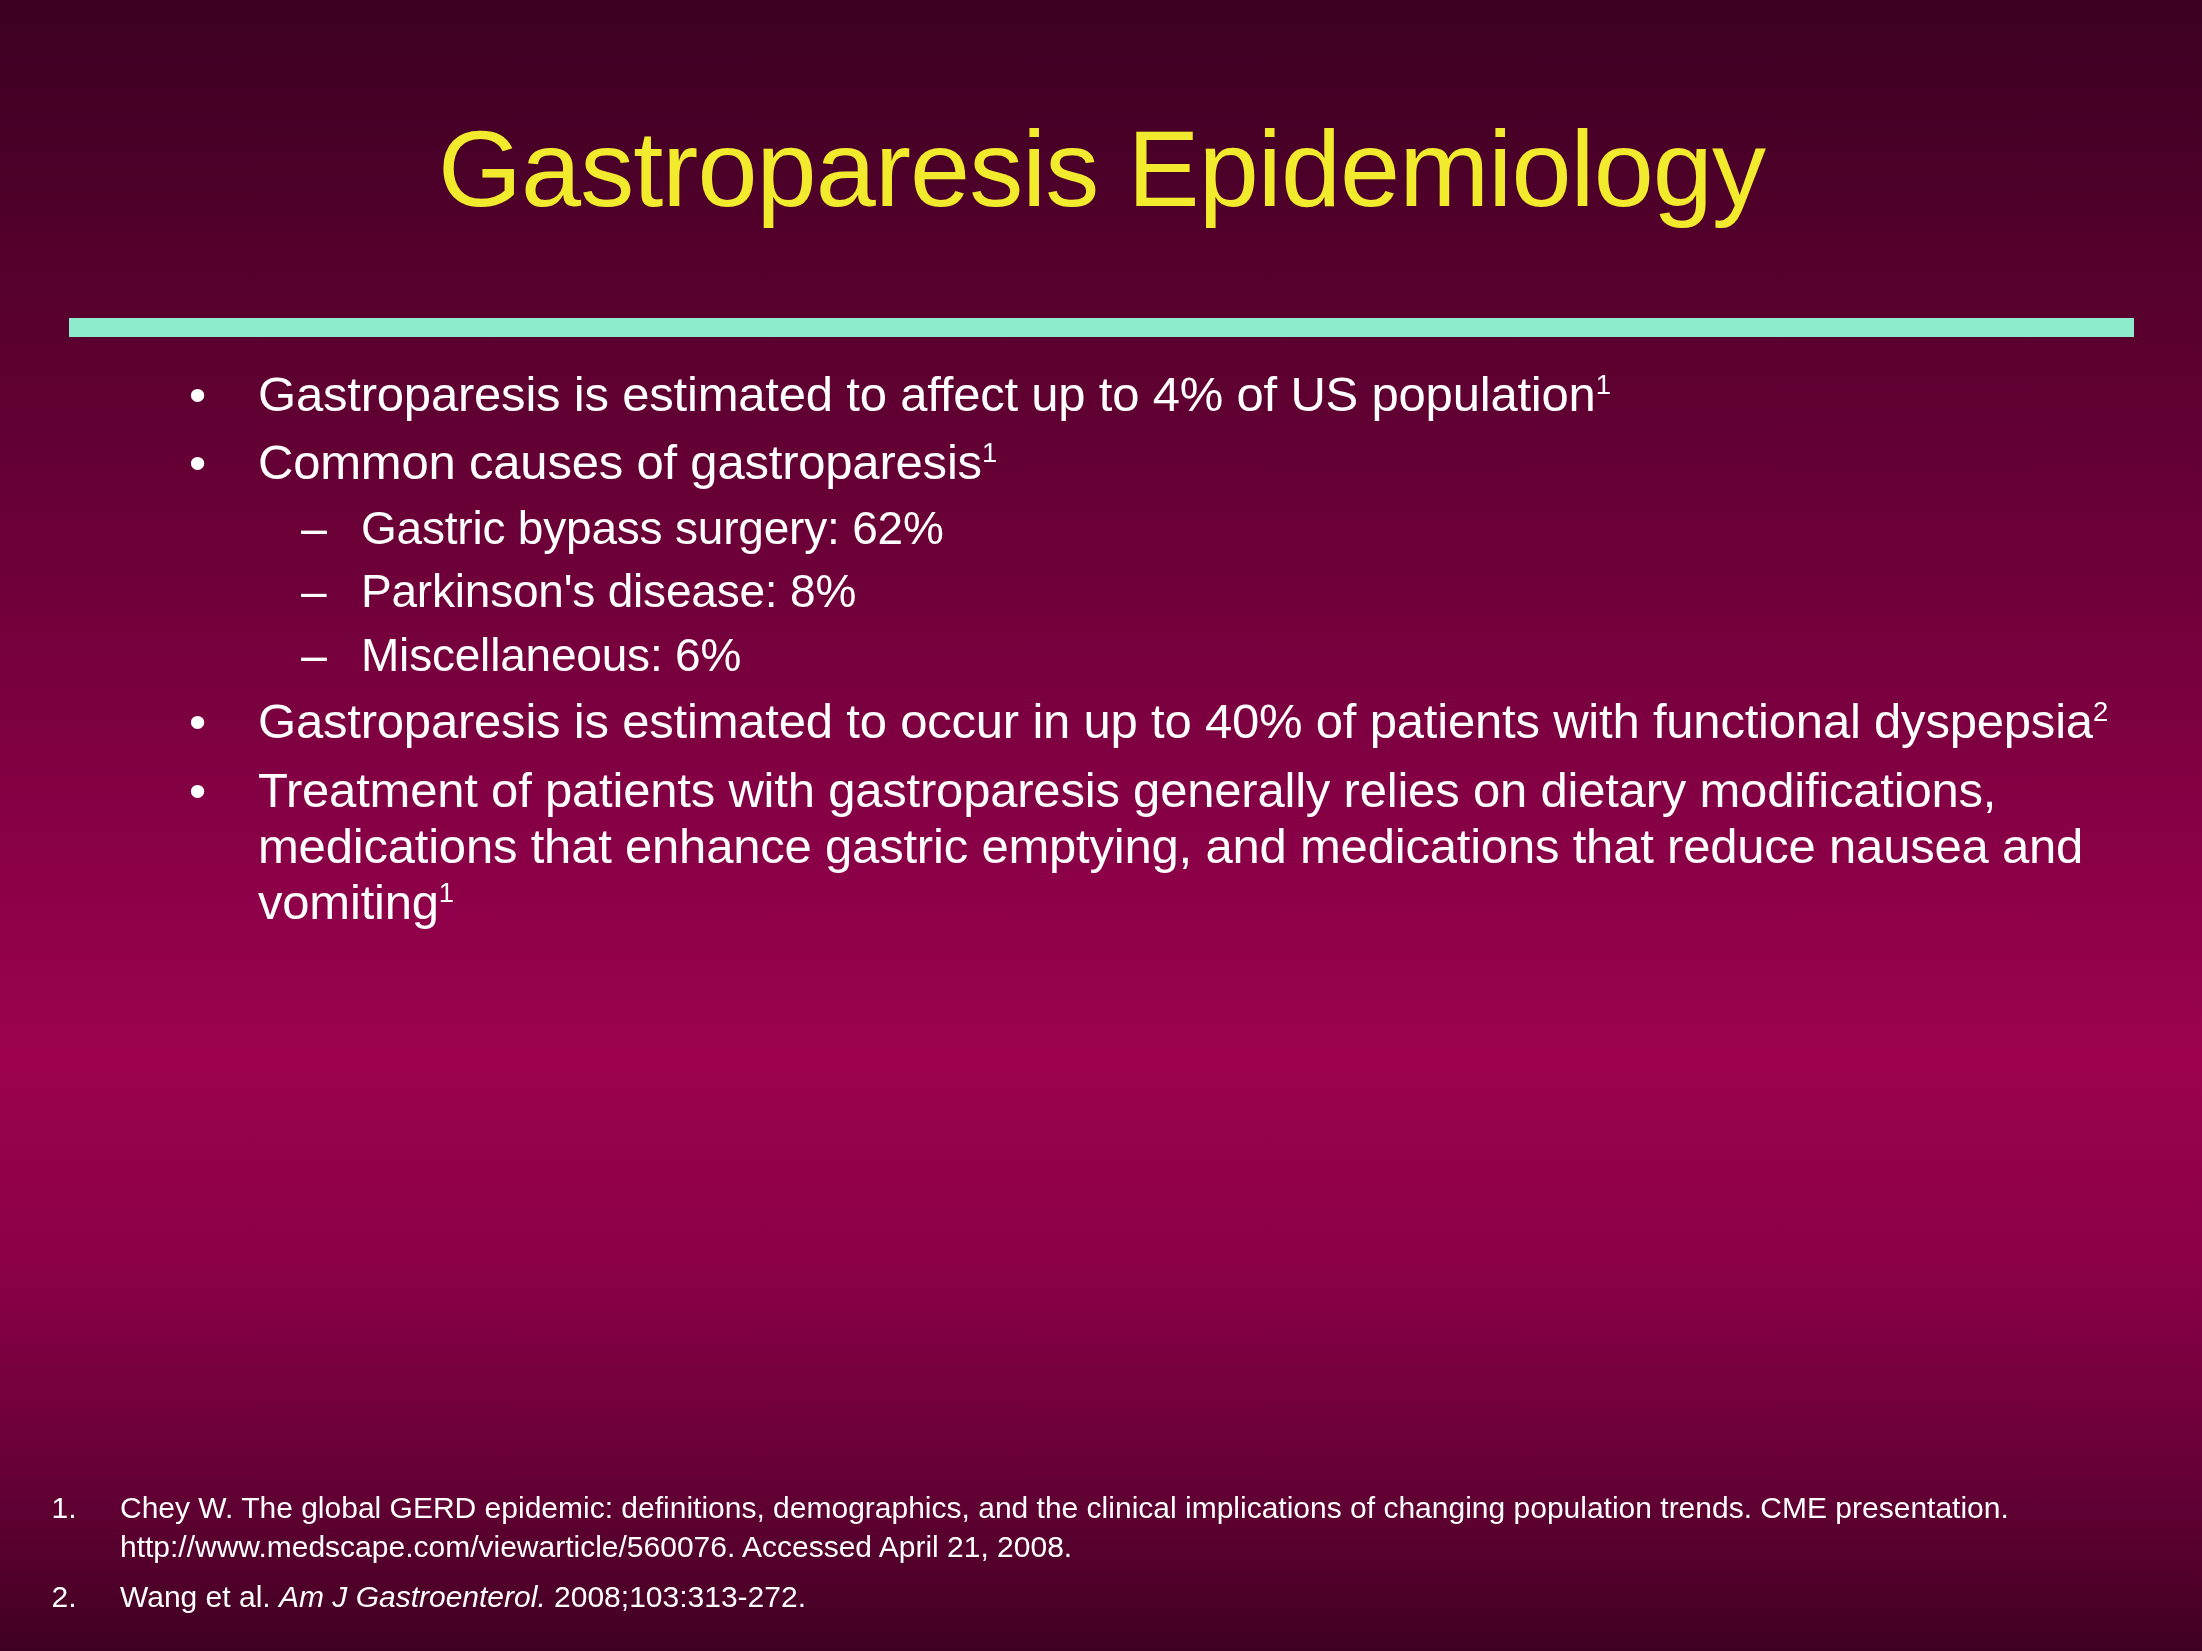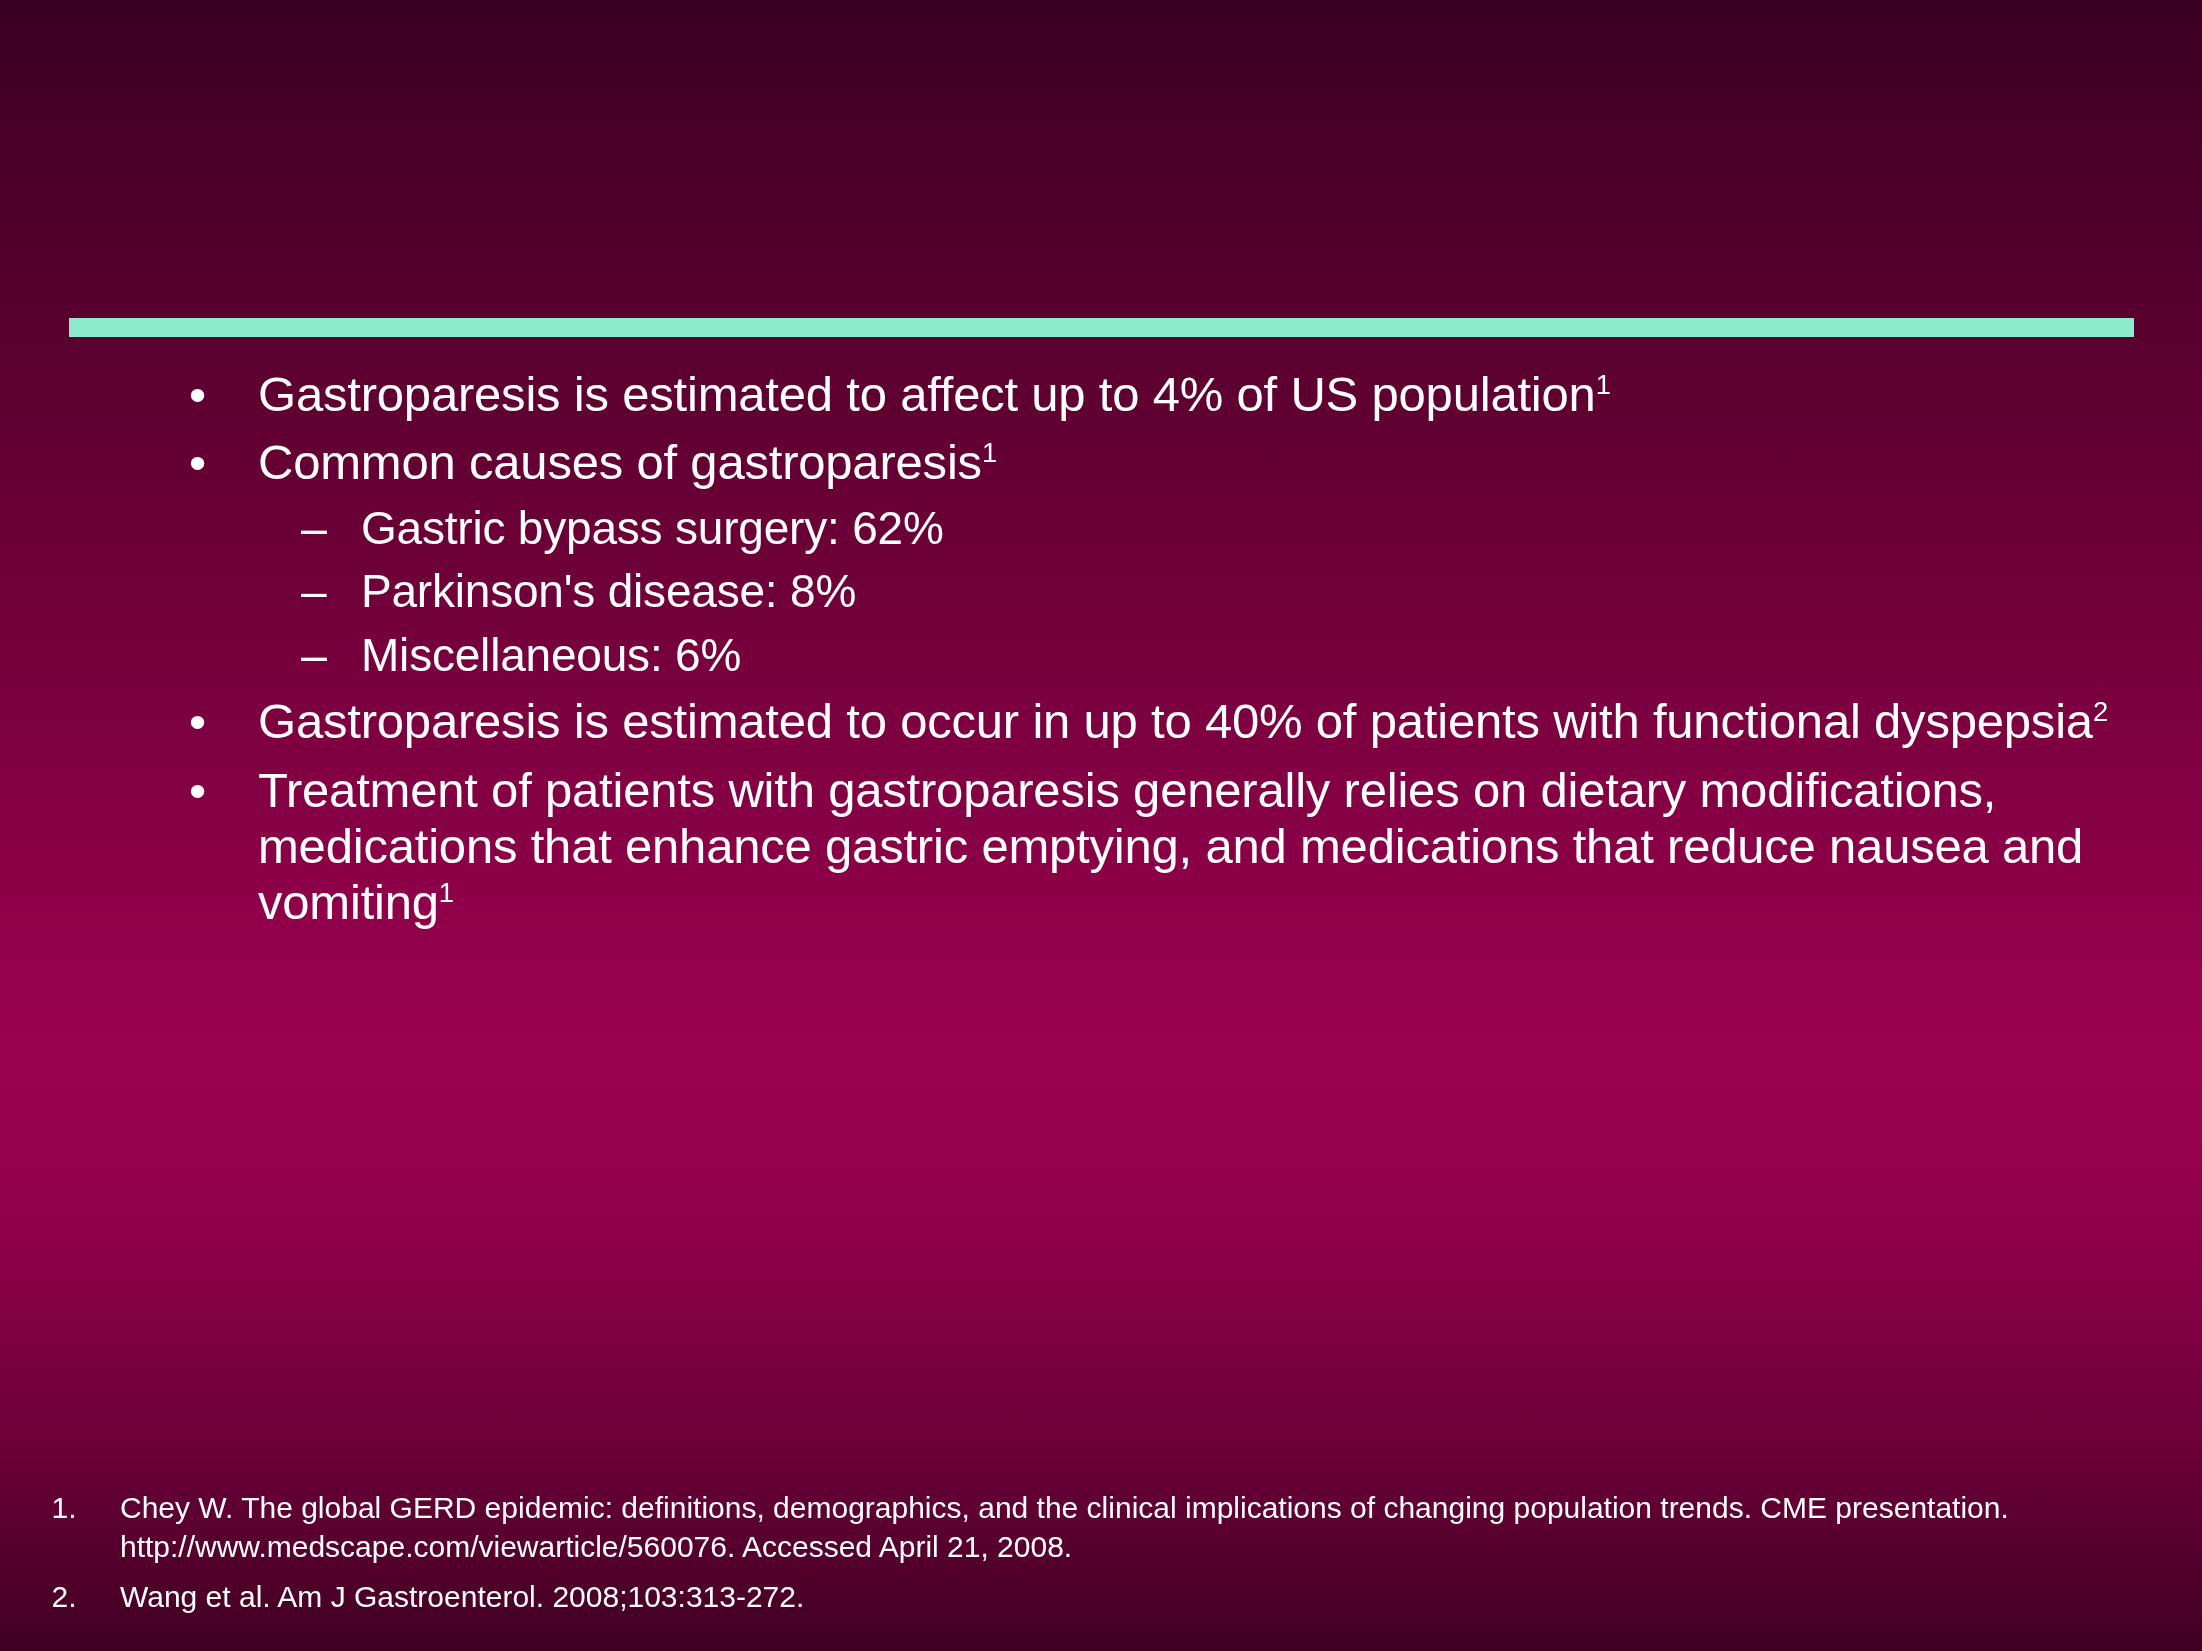--- a/index.html
+++ b/index.html
@@ -97,27 +97,29 @@
     display: block;
     padding-left: 77px;
     margin-bottom: 10.3px;
   }
   .ref-row .num {
     position: absolute;
     left: 8.6px;
     top: 0;
   }
   .ital {
+    font-style: italic;
   }
 </style>
 </head>
 <body>
 
 <div class="slide">
 
+  <div class="title">Gastroparesis Epidemiology</div>
 
   <div class="rule"></div>
 
   <div class="content">
 
     <div class="bullet">
       <span class="marker">•</span>
       <span>Gastroparesis is estimated to affect up to 4% of US population</span><sup>1</sup>
     </div>
 

